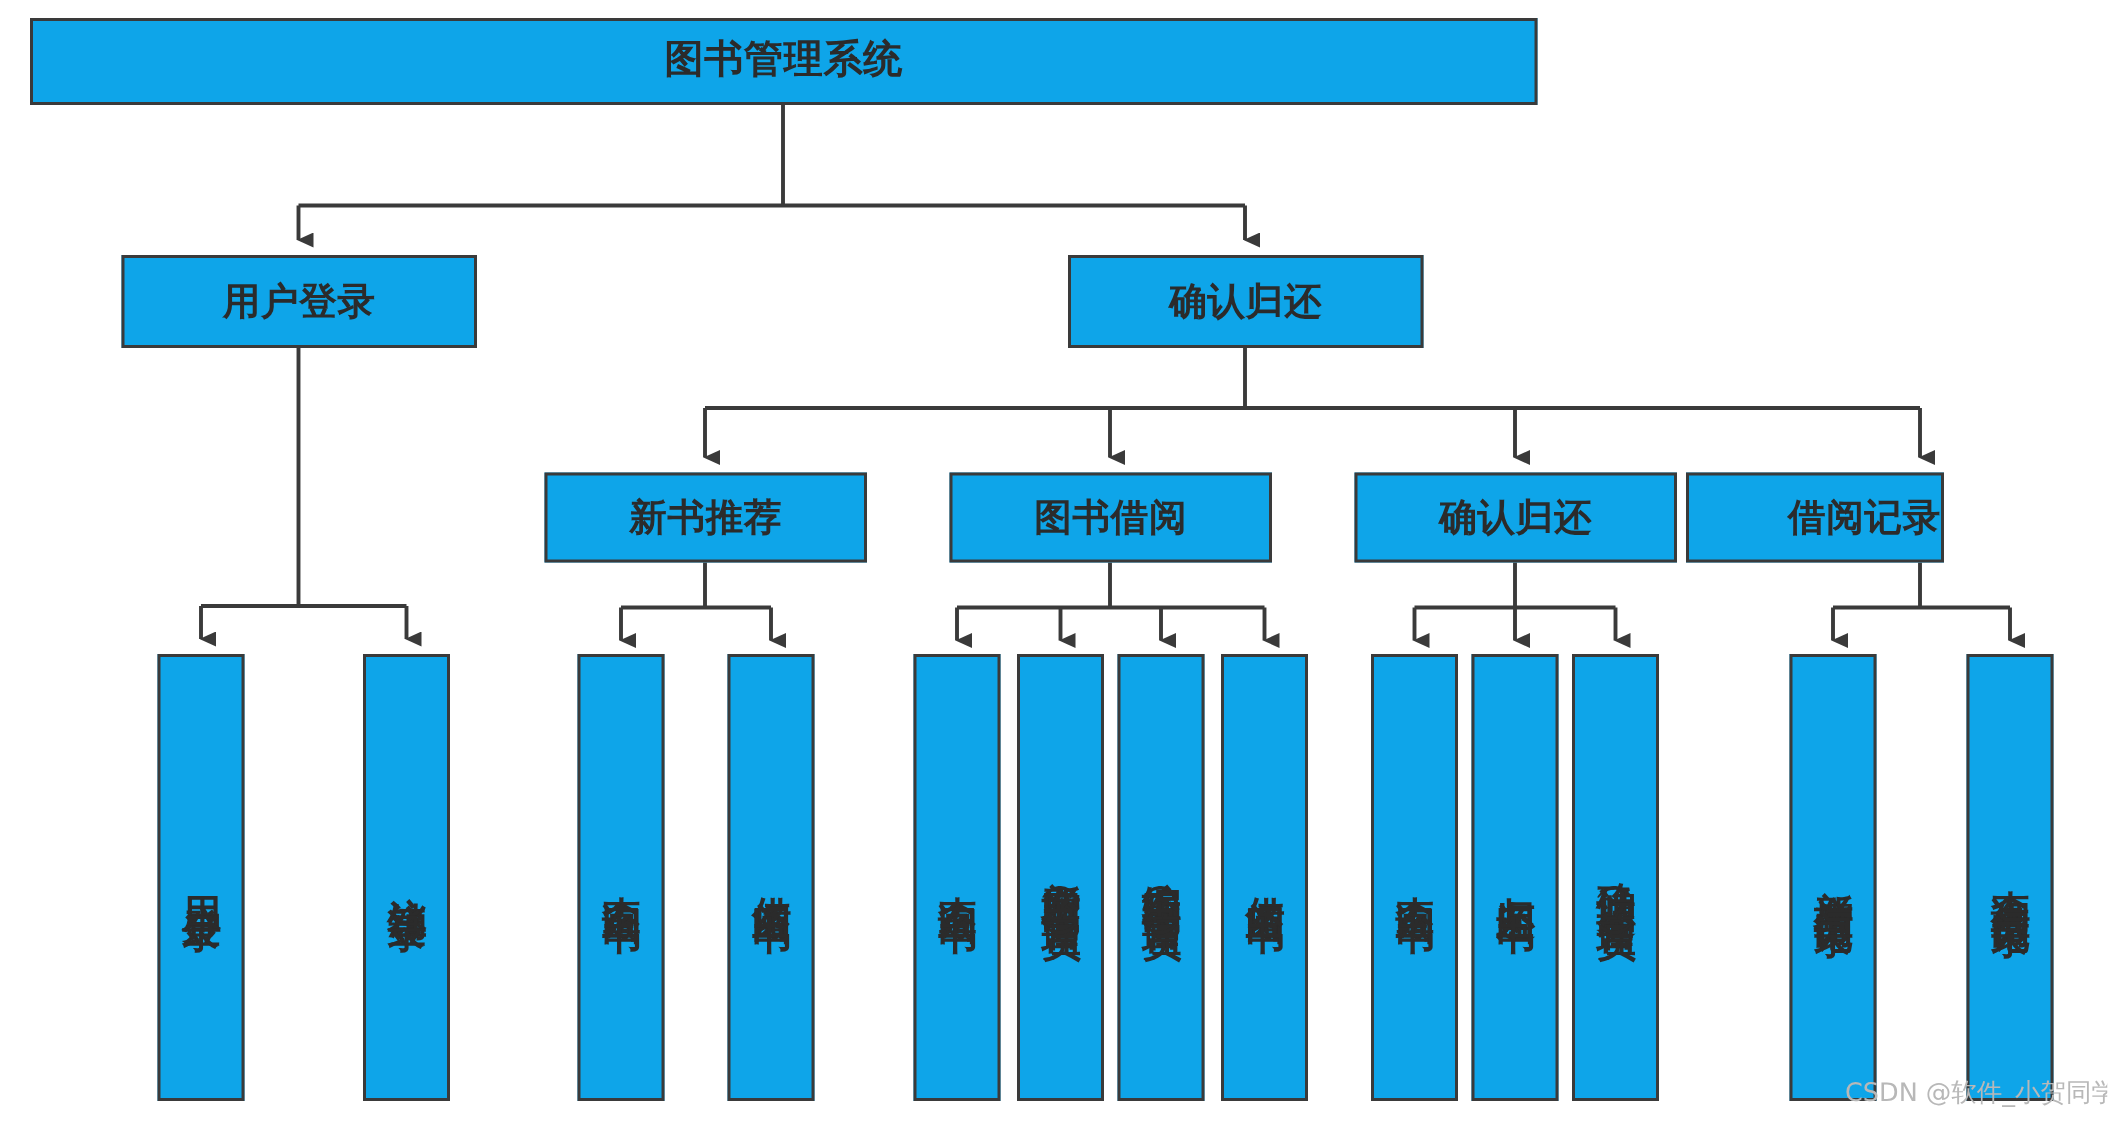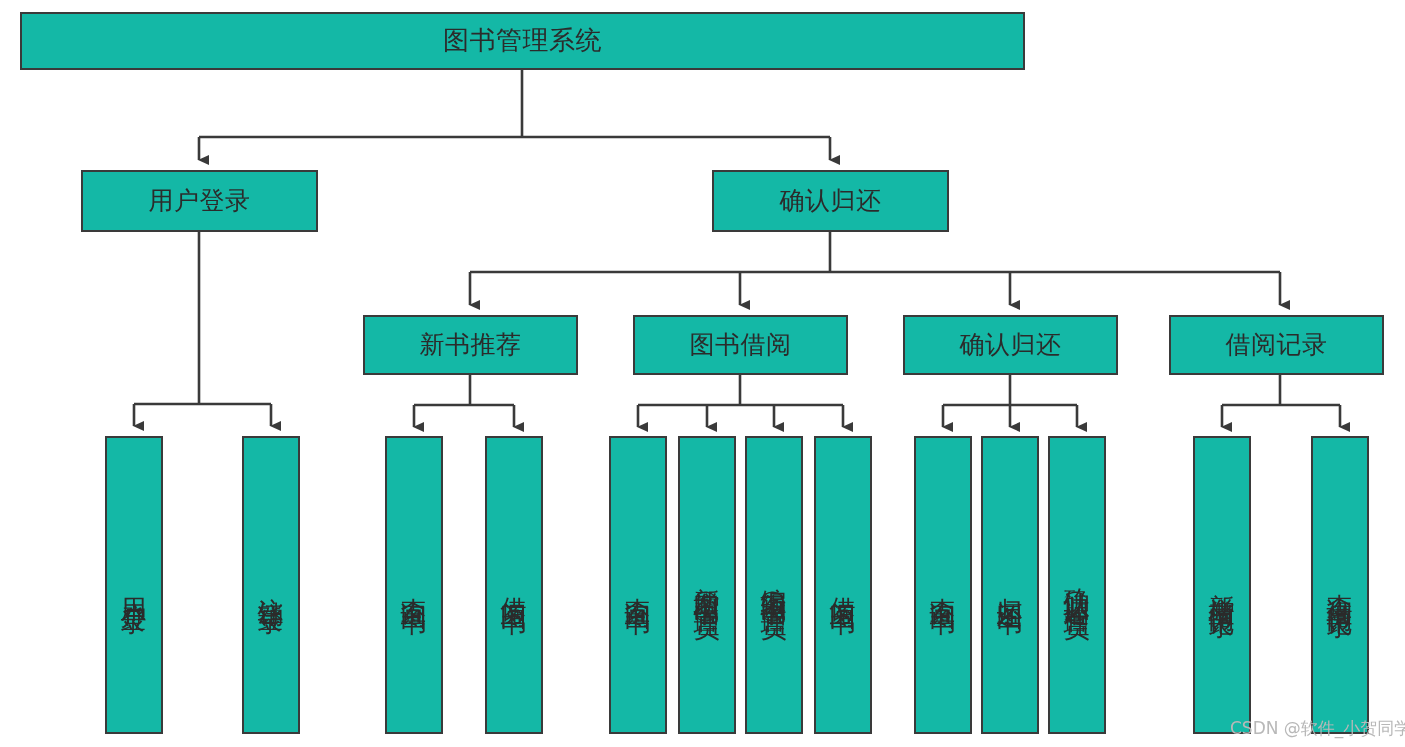--- a/index.html
+++ b/index.html
@@ -23,25 +23,26 @@
     left: 0;
     top: 0;
     width: 1405px;
     height: 747px;
     pointer-events: none;
   }
   .node {
     position: absolute;
     box-sizing: border-box;
     border: 2.5px solid #3a3a3a;
-    background: #14b8a6;
+    background: #0ea5e9;
     display: flex;
     align-items: center;
     justify-content: center;
     z-index: 2;
+    font-weight: bold;
   }
   .node-label {
     color: #2b2b2b;
     line-height: 1.12;
     text-align: center;
     white-space: pre-line;
     letter-spacing: 0.5px;
   }
   
   .node.h .node-label {
@@ -142,21 +143,21 @@
 
   <div class="node h" style="left:633px; top:315px; width:215px; height:60px;">
     <span class="node-label">图书借阅</span>
   </div>
   <div class="node h" style="left:363px; top:315px; width:215px; height:60px;">
     <span class="node-label">新书推荐</span>
   </div>
   <div class="node h" style="left:903px; top:315px; width:215px; height:60px;">
     <span class="node-label">确认归还</span>
   </div>
-  <div class="node h" style="left:1169px; top:315px; width:215px; height:60px;">
+  <div class="node h" style="left:1124px; top:315px; width:172px; height:60px;justify-content:flex-end;">
     <span class="node-label">借阅记录</span>
   </div>
 
   <div class="node v" style="left:105px; top:436px; width:58px; height:298px;">
     <span class="node-label">用户登录</span>
   </div>
   <div class="node v" style="left:242px; top:436px; width:58px; height:298px;">
     <span class="node-label">注销登录</span>
   </div>
 

